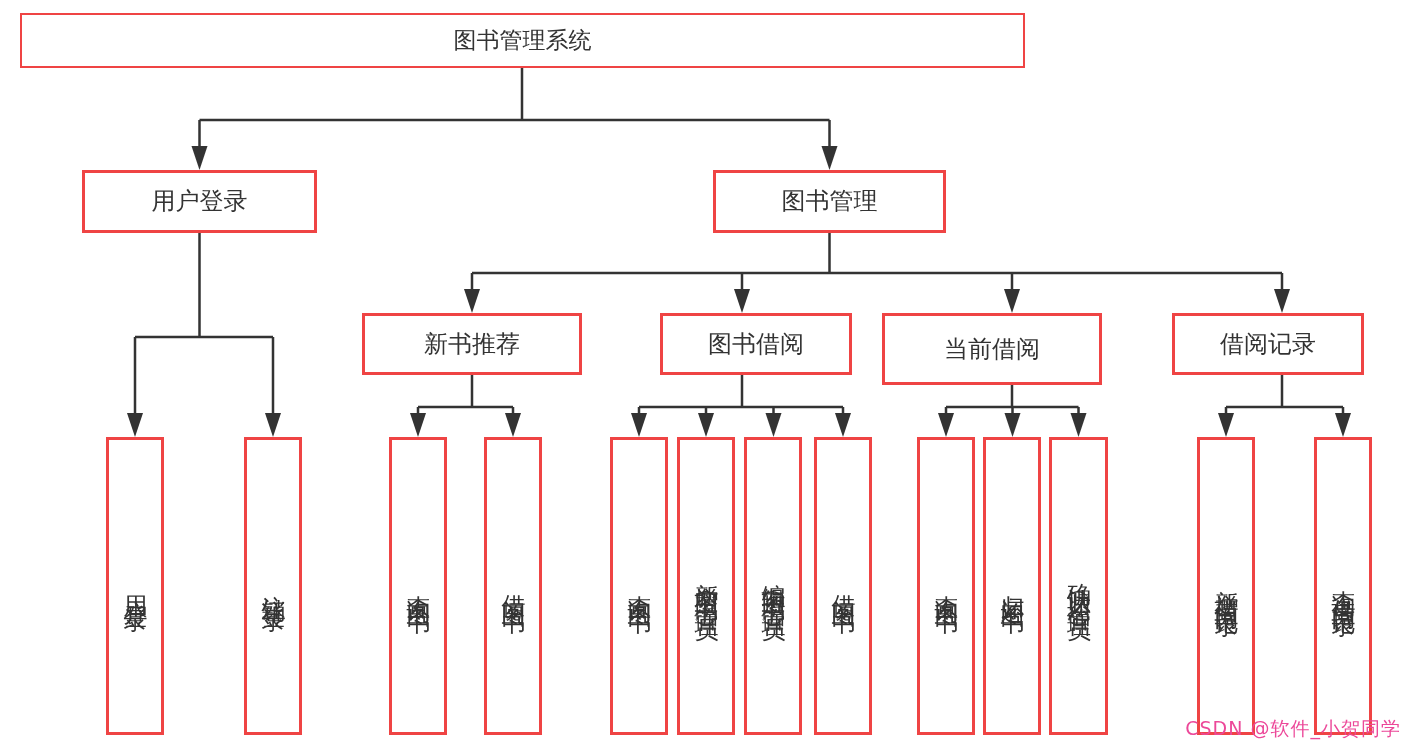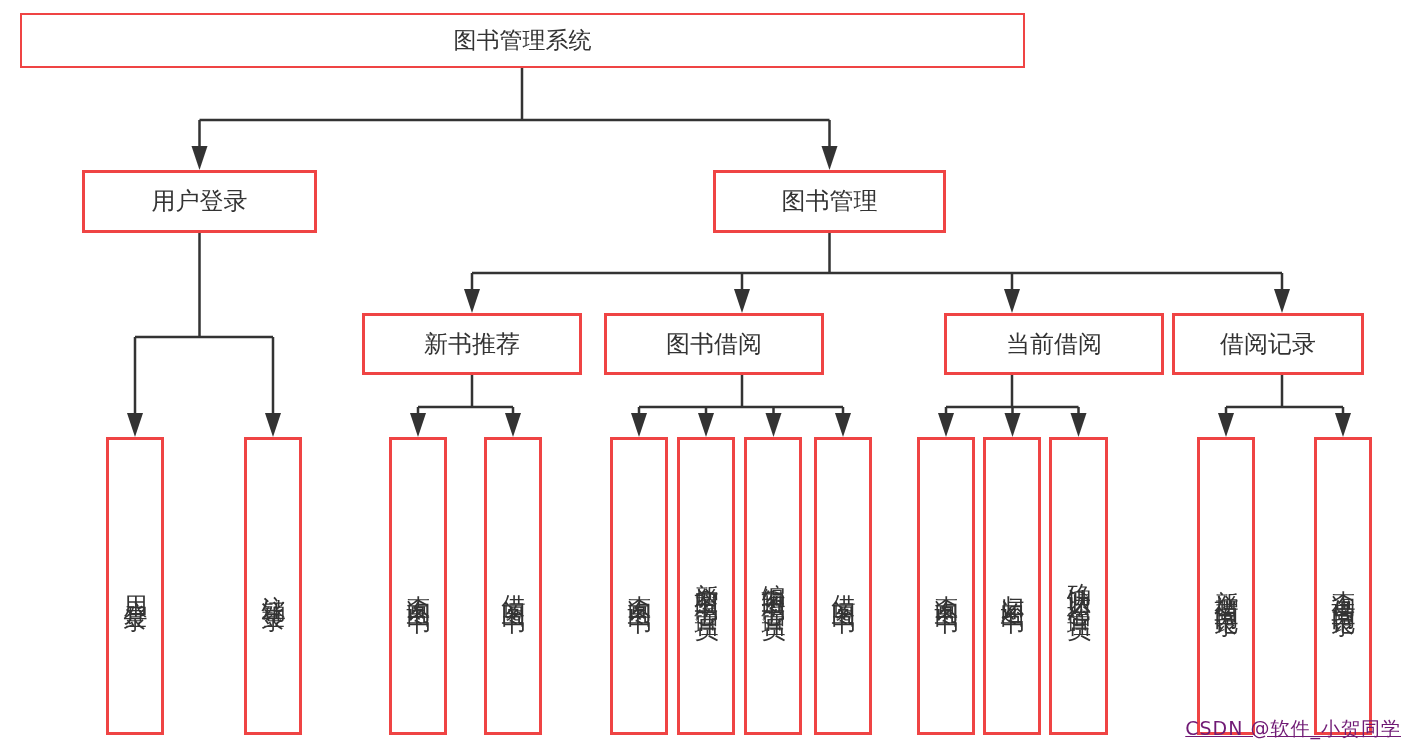--- a/index.html
+++ b/index.html
@@ -29,25 +29,24 @@
   .node.v {
     writing-mode:vertical-rl;
     text-orientation:mixed;
     letter-spacing:5px;
     font-size:24px;
     white-space:normal;
   }
   #watermark {
     position:absolute;
     right:4px; bottom:5px;
-    color:#701a75;
+    color:#ec4899;
     font-size:19px;
     letter-spacing:1px;
     z-index:2;
-    text-decoration:underline;
   }
 </style>
 </head>
 <body>
 
 <div id="canvas">
 
   <svg id="connectors" width="1405" height="747" viewBox="0 0 1405 747">
     <path fill="none" stroke="#333333" stroke-width="2.5" d="
       M522 68 V120 M199.5 120 H829.5 M199.5 120 V150 M829.5 120 V150
@@ -79,22 +78,22 @@
       <polygon points="1335,413 1351,413 1343,437"></polygon>
     </g>
   </svg>
 
   <div class="node root" style="left:20px; top:13px; width:1005px; height:55px">图书管理系统</div>
 
   <div class="node" style="left:82px; top:170px; width:235px; height:63px">用户登录</div>
   <div class="node" style="left:362px; top:313px; width:220px; height:62px">新书推荐</div>
 
   <div class="node" style="left:713px; top:170px; width:233px; height:63px">图书管理</div>
-  <div class="node" style="left:604px; top:313px; width:220px; height:62px">图书借阅</div>
-  <div class="node" style="left:944px; top:313px; width:220px; height:62px">当前借阅</div>
+  <div class="node" style="left:660px; top:313px; width:192px; height:62px">图书借阅</div>
+  <div class="node" style="left:882px; top:313px; width:220px; height:72px">当前借阅</div>
   <div class="node" style="left:1172px; top:313px; width:192px; height:62px">借阅记录</div>
 
   <div class="node v" style="left:106px; top:437px; width:58px; height:298px">用户登录</div>
   <div class="node v" style="left:244px; top:437px; width:58px; height:298px">注销登录</div>
 
   <div class="node v" style="left:389px; top:437px; width:58px; height:298px">查询图书</div>
   <div class="node v" style="left:484px; top:437px; width:58px; height:298px">借阅图书</div>
 
   <div class="node v" style="left:610px; top:437px; width:58px; height:298px">查询图书</div>
   <div class="node v" style="left:677px; top:437px; width:58px; height:298px">新增图书（管理员）</div>

